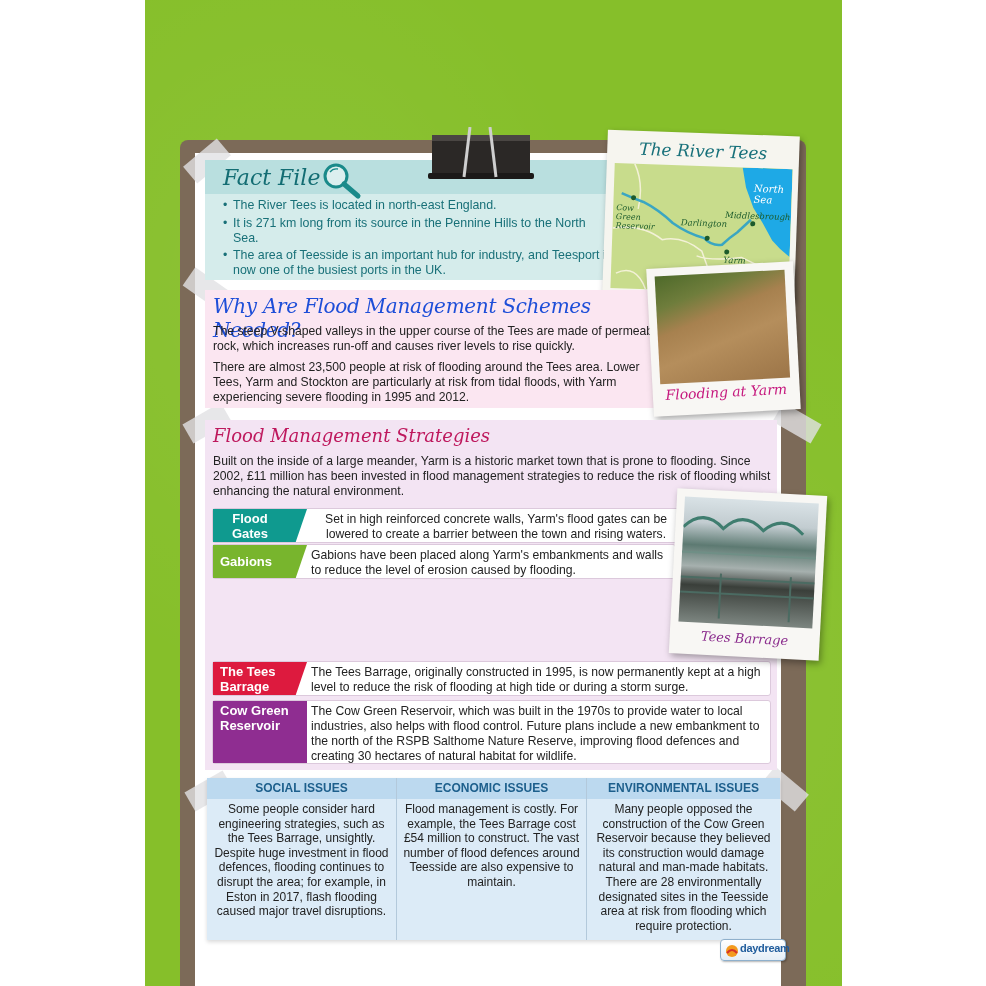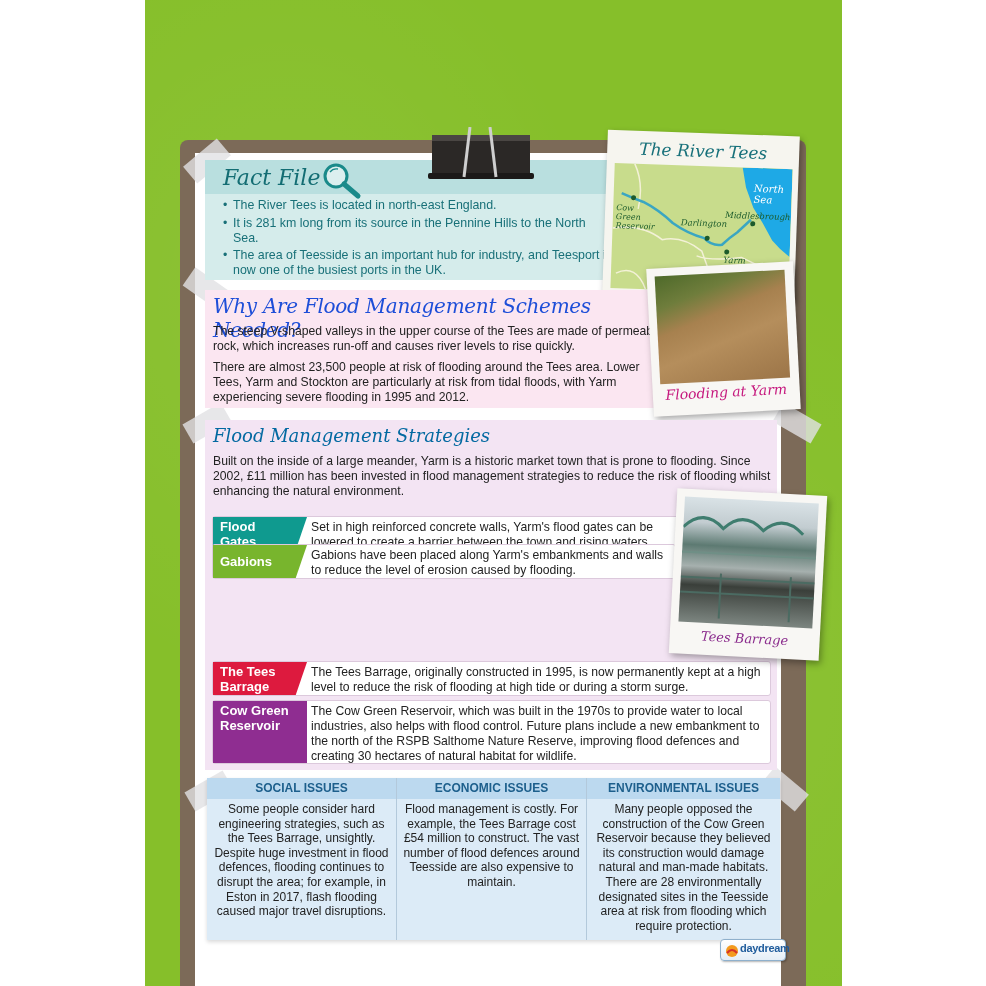--- a/index.html
+++ b/index.html
@@ -116,21 +116,21 @@
     font-family: "DejaVu Serif", serif; font-style: italic; color: #c5177d;
   }
 
   
   .strat {
     position: absolute; left: 60px; top: 420px; width: 572px; height: 350px;
     background: #f3e4f3;
   }
   .strat-title {
     position: absolute; left: 8px; top: 5px;
-    font-family: "DejaVu Serif", serif; font-style: italic; font-size: 18px; color: #0369a1;
+    font-family: "DejaVu Serif", serif; font-style: italic; font-size: 18px; color: #be185d;
   }
   .strat-intro {
     position: absolute; left: 8px; top: 34px; width: 560px; font-size: 12.2px; line-height: 15.2px; color: #222;
   }
   .srow {
     position: absolute; left: 7px; background: #ffffff; border: 1px solid #dcc9dc; border-radius: 3px;
   }
   .slabel {
     position: absolute; left: 0; top: 0; height: 100%; width: 96px;
     clip-path: polygon(0 0, 100% 0, 88% 100%, 0 100%);
@@ -198,21 +198,21 @@
   <div class="factfile">
     <div class="factfile-head"></div>
     <div class="factfile-title">Fact File</div>
     <svg class="magnifier" viewBox="0 0 44 40">
       <circle cx="16" cy="16" r="11" fill="rgba(255,255,255,0.5)" stroke="#1a8a8a" stroke-width="3"></circle>
       <line x1="24" y1="24" x2="38" y2="36" stroke="#1a8a8a" stroke-width="5" stroke-linecap="round"></line>
       <path d="M10 12 Q13 8 18 9" fill="none" stroke="#1a8a8a" stroke-width="1.3"></path>
     </svg>
     <ul>
       <li>The River Tees is located in north-east England.</li>
-      <li>It is 281 km long from its source in the Pennine Hills to the North Sea.</li>
+      <li>It is 271 km long from its source in the Pennine Hills to the North Sea.</li>
       <li>The area of Teesside is an important hub for industry, and Teesport is now one of the busiest ports in the UK.</li>
     </ul>
   </div>
 
   <svg class="clip" viewBox="0 0 106 56">
     <rect x="4" y="8" width="98" height="40" rx="2" fill="#2b2826"></rect>
     <rect x="4" y="8" width="98" height="6" fill="#4a4643"></rect>
     <rect x="0" y="46" width="106" height="6" rx="2" fill="#1b1918"></rect>
     <line x1="42" y1="0" x2="36" y2="50" stroke="#cfcfcf" stroke-width="3"></line>
     <line x1="62" y1="0" x2="68" y2="50" stroke="#cfcfcf" stroke-width="3"></line>
@@ -246,21 +246,21 @@
 
   <div class="photo1">
     <div class="img"></div>
     <div class="caption" style="top:119px;font-size:14px;">Flooding at Yarm</div>
   </div>
 
   <div class="strat">
     <div class="strat-title">Flood Management Strategies</div>
     <div class="strat-intro">Built on the inside of a large meander, Yarm is a historic market town that is prone to flooding. Since 2002, £11 million has been invested in flood management strategies to reduce the risk of flooding whilst enhancing the natural environment.</div>
 
-    <div class="srow" style="top:96px;width:472px;height:35px;">
+    <div class="srow" style="top:88px;width:472px;height:35px;text-align:center;">
       <div class="slabel" style="background:#0f9a8f;width:94px;">
           <span style="display:block;width:60px;">Flood Gates</span>
         </div>
       <div class="stext" style="width:370px;">Set in high reinforced concrete walls, Yarm's flood gates can be lowered to create a barrier between the town and rising waters.</div>
     </div>
 
     <div class="srow" style="top:124px;width:464px;height:35px;">
       <div class="slabel" style="background:#78b52d;width:94px;padding-top:10px;">Gabions</div>
       <div class="stext" style="width:360px;">Gabions have been placed along Yarm's embankments and walls to reduce the level of erosion caused by flooding.</div>
     </div>

